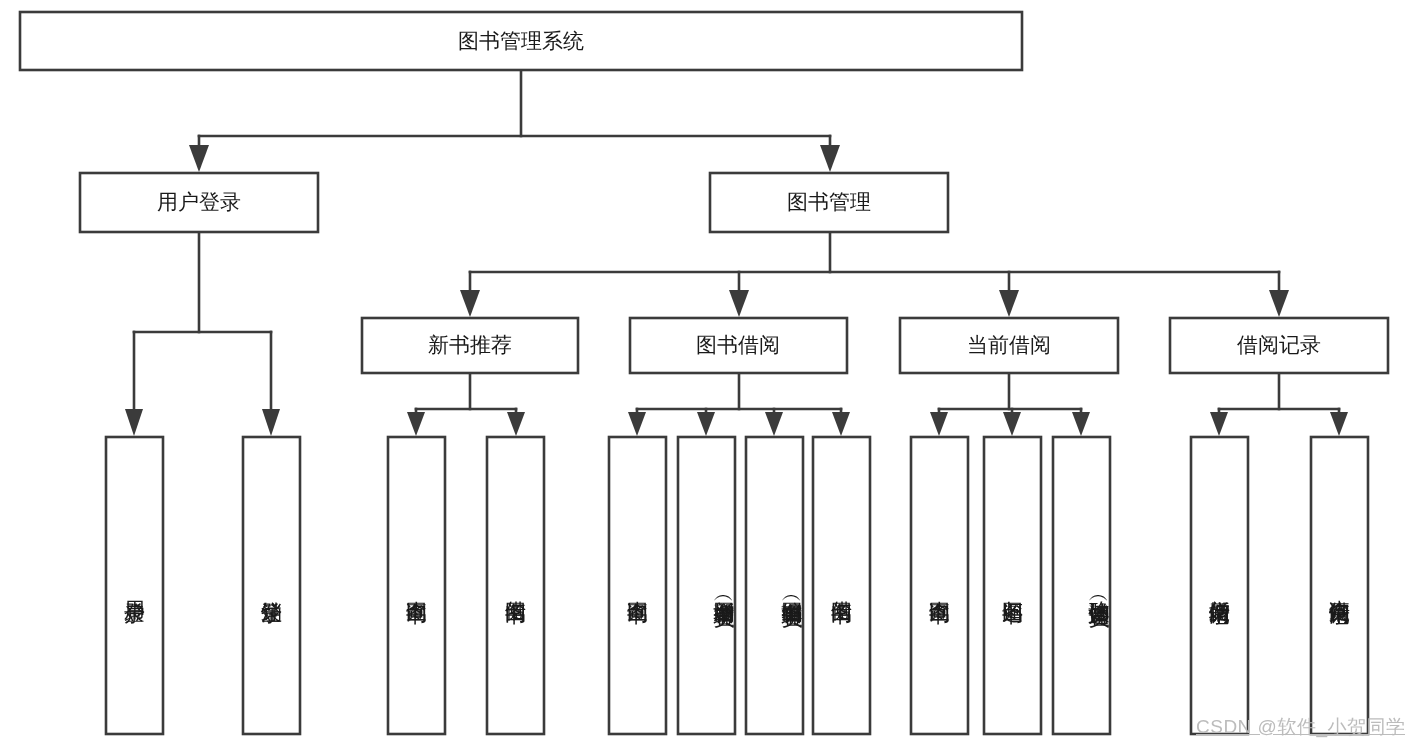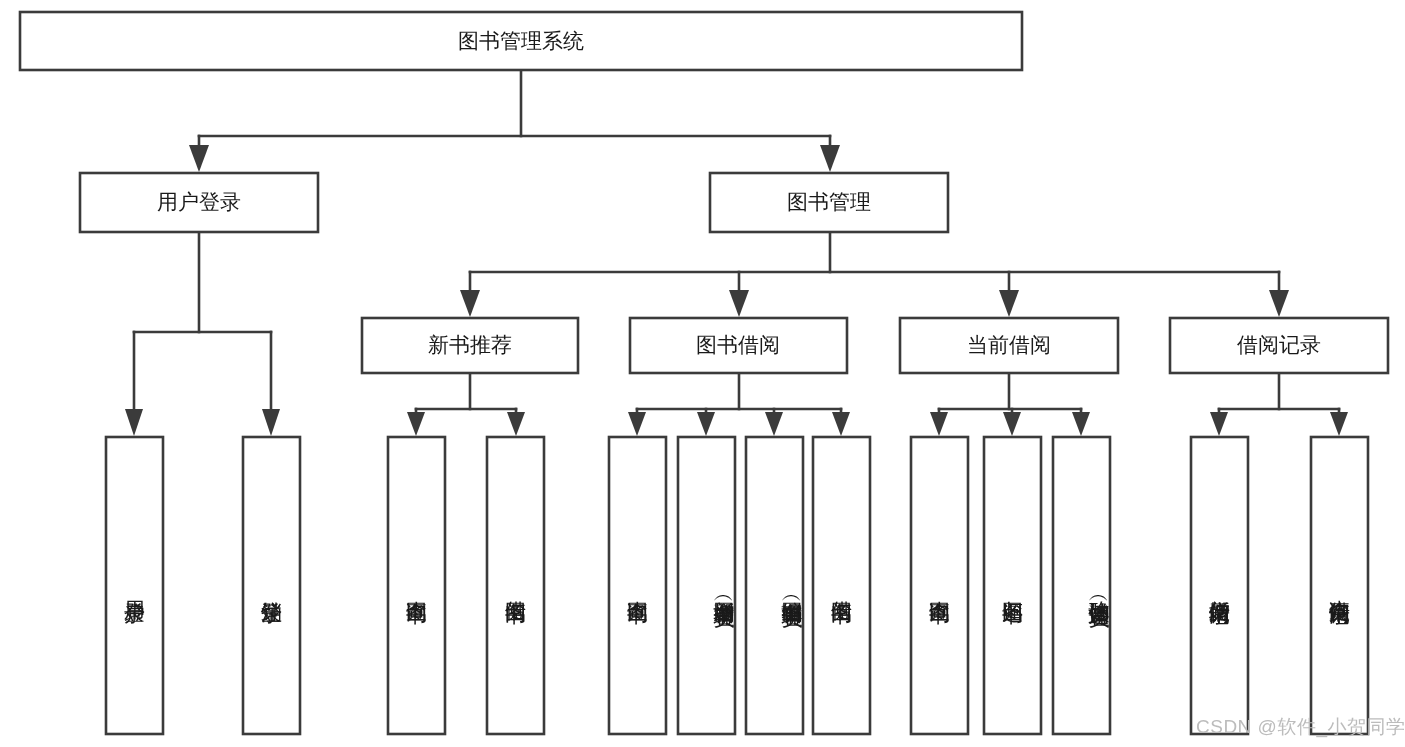--- a/index.html
+++ b/index.html
@@ -202,15 +202,15 @@
   <div class="node-label-v center-v" style="left:609px; top:437px; width:57px; height:297px;">查询图书</div>
   <div class="node-label-v" style="left:678px; top:443px; width:57px; height:291px;">新增图书（管理员）</div>
   <div class="node-label-v" style="left:746px; top:443px; width:57px; height:291px;">编辑图书（管理员）</div>
   <div class="node-label-v center-v" style="left:813px; top:437px; width:57px; height:297px;">借阅图书</div>
   <div class="node-label-v center-v" style="left:911px; top:437px; width:57px; height:297px;">查询图书</div>
   <div class="node-label-v center-v" style="left:984px; top:437px; width:57px; height:297px;">归还图书</div>
   <div class="node-label-v" style="left:1053px; top:443px; width:57px; height:291px;">确认归还（管理员）</div>
   <div class="node-label-v center-v" style="left:1191px; top:437px; width:57px; height:297px;">新增借阅记录</div>
   <div class="node-label-v center-v" style="left:1311px; top:437px; width:57px; height:297px;">查询借阅记录</div>
 
-  <div class="watermark" style="left:1196px; top:714px;">CSDN @软件_小贺同学</div>
+  <div class="watermark" style="left:1196px; top:714px;text-decoration:underline;">CSDN @软件_小贺同学</div>
 
 </div>
 
 </body></html>

